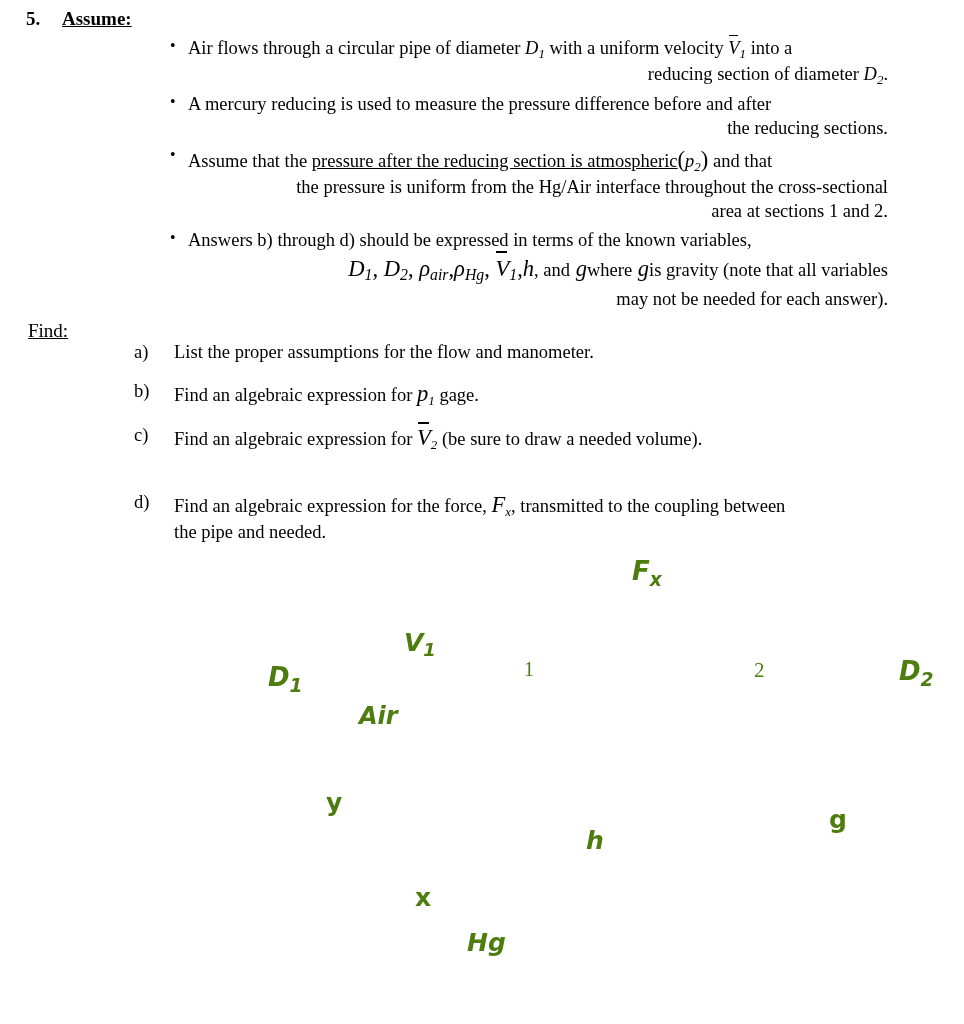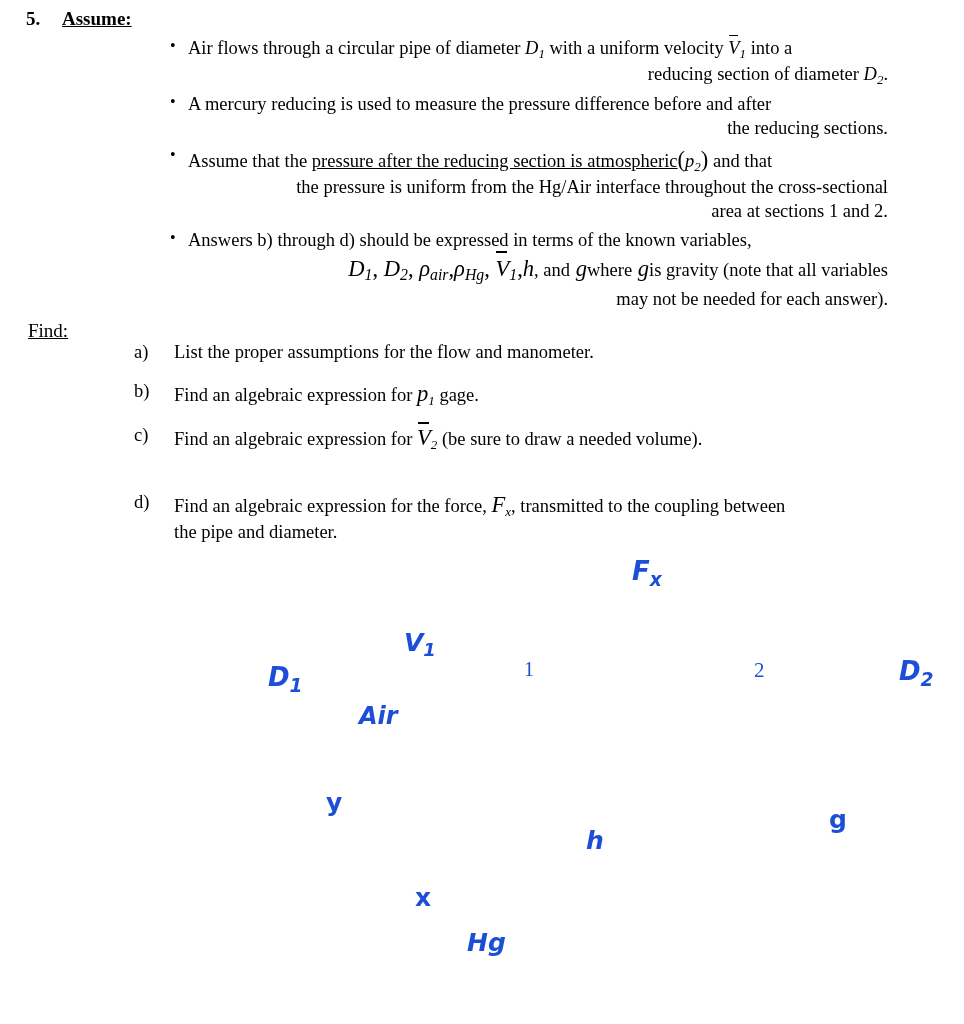--- a/index.html
+++ b/index.html
@@ -43,21 +43,21 @@
   .findlist{
     position:absolute;left:134px;top:340px;width:760px;font-size:18.5px;
   }
   .fitem{position:relative;padding-left:40px;margin-bottom:14px;line-height:1.35;}
   .fitem .ltr{position:absolute;left:0;top:0;width:30px;}
   .fitem.gap{margin-top:36px;}
   
   #diagram{position:absolute;left:0;top:538px;width:964px;height:486px;}
   .dlabel{
     position:absolute;font-family:"DejaVu Sans",sans-serif;font-style:italic;
-    font-weight:bold;color:#1d4ed8;
+    font-weight:bold;color:#4d7c0f;
   }
   .dsub{font-size:0.72em;vertical-align:-0.3em;}
 </style>
 </head>
 <body>
 
 <div class="prob-num">5.</div>
 <div class="given-label">Assume:</div>
 <div class="find-label">Find:</div>
 
@@ -114,21 +114,21 @@
     <span class="ltr">c)</span>
     <span>Find an algebraic expression for</span>
     <span class="ovl big"><span class="mi">V</span></span><span class="sub">2</span>
     <span>(be sure to draw a needed volume).</span>
   </div>
 
   <div class="fitem gap">
     <span class="ltr">d)</span>
     <span>Find an algebraic expression for the force,</span>
     <span class="mi big">F</span><span class="sub">x</span><span>, transmitted to the coupling between</span>
-    <span class="cont" style="display:block;">the pipe and diameter.</span>
+    <span class="cont" style="display:block;">the pipe and needed.</span>
   </div>
 
 </div>
 
 <div id="diagram">
 
   <svg width="964" height="486" viewBox="0 0 964 486">
 
     <path d="M 525 855 L 525 925 L 757 925 L 757 855 L 742 855 L 742 910 L 540 910 L 540 855 Z" fill="#cccccc" stroke="none"></path>
     <rect x="742" y="717" width="15" height="140" fill="#cccccc" stroke="none"></rect>

